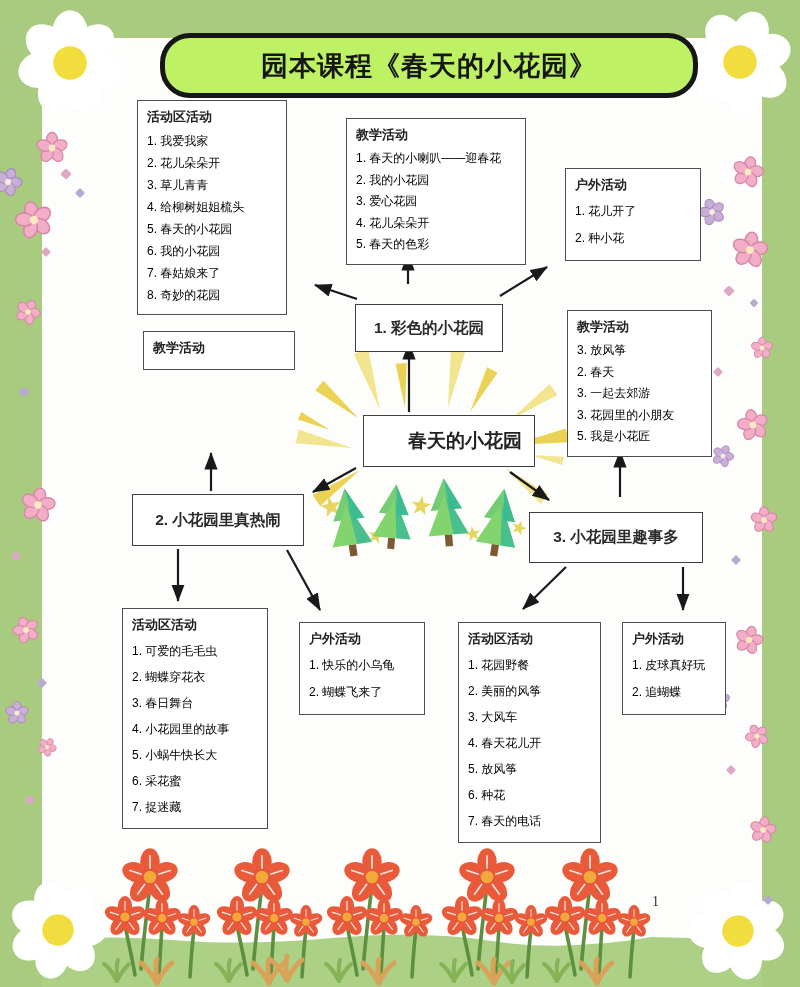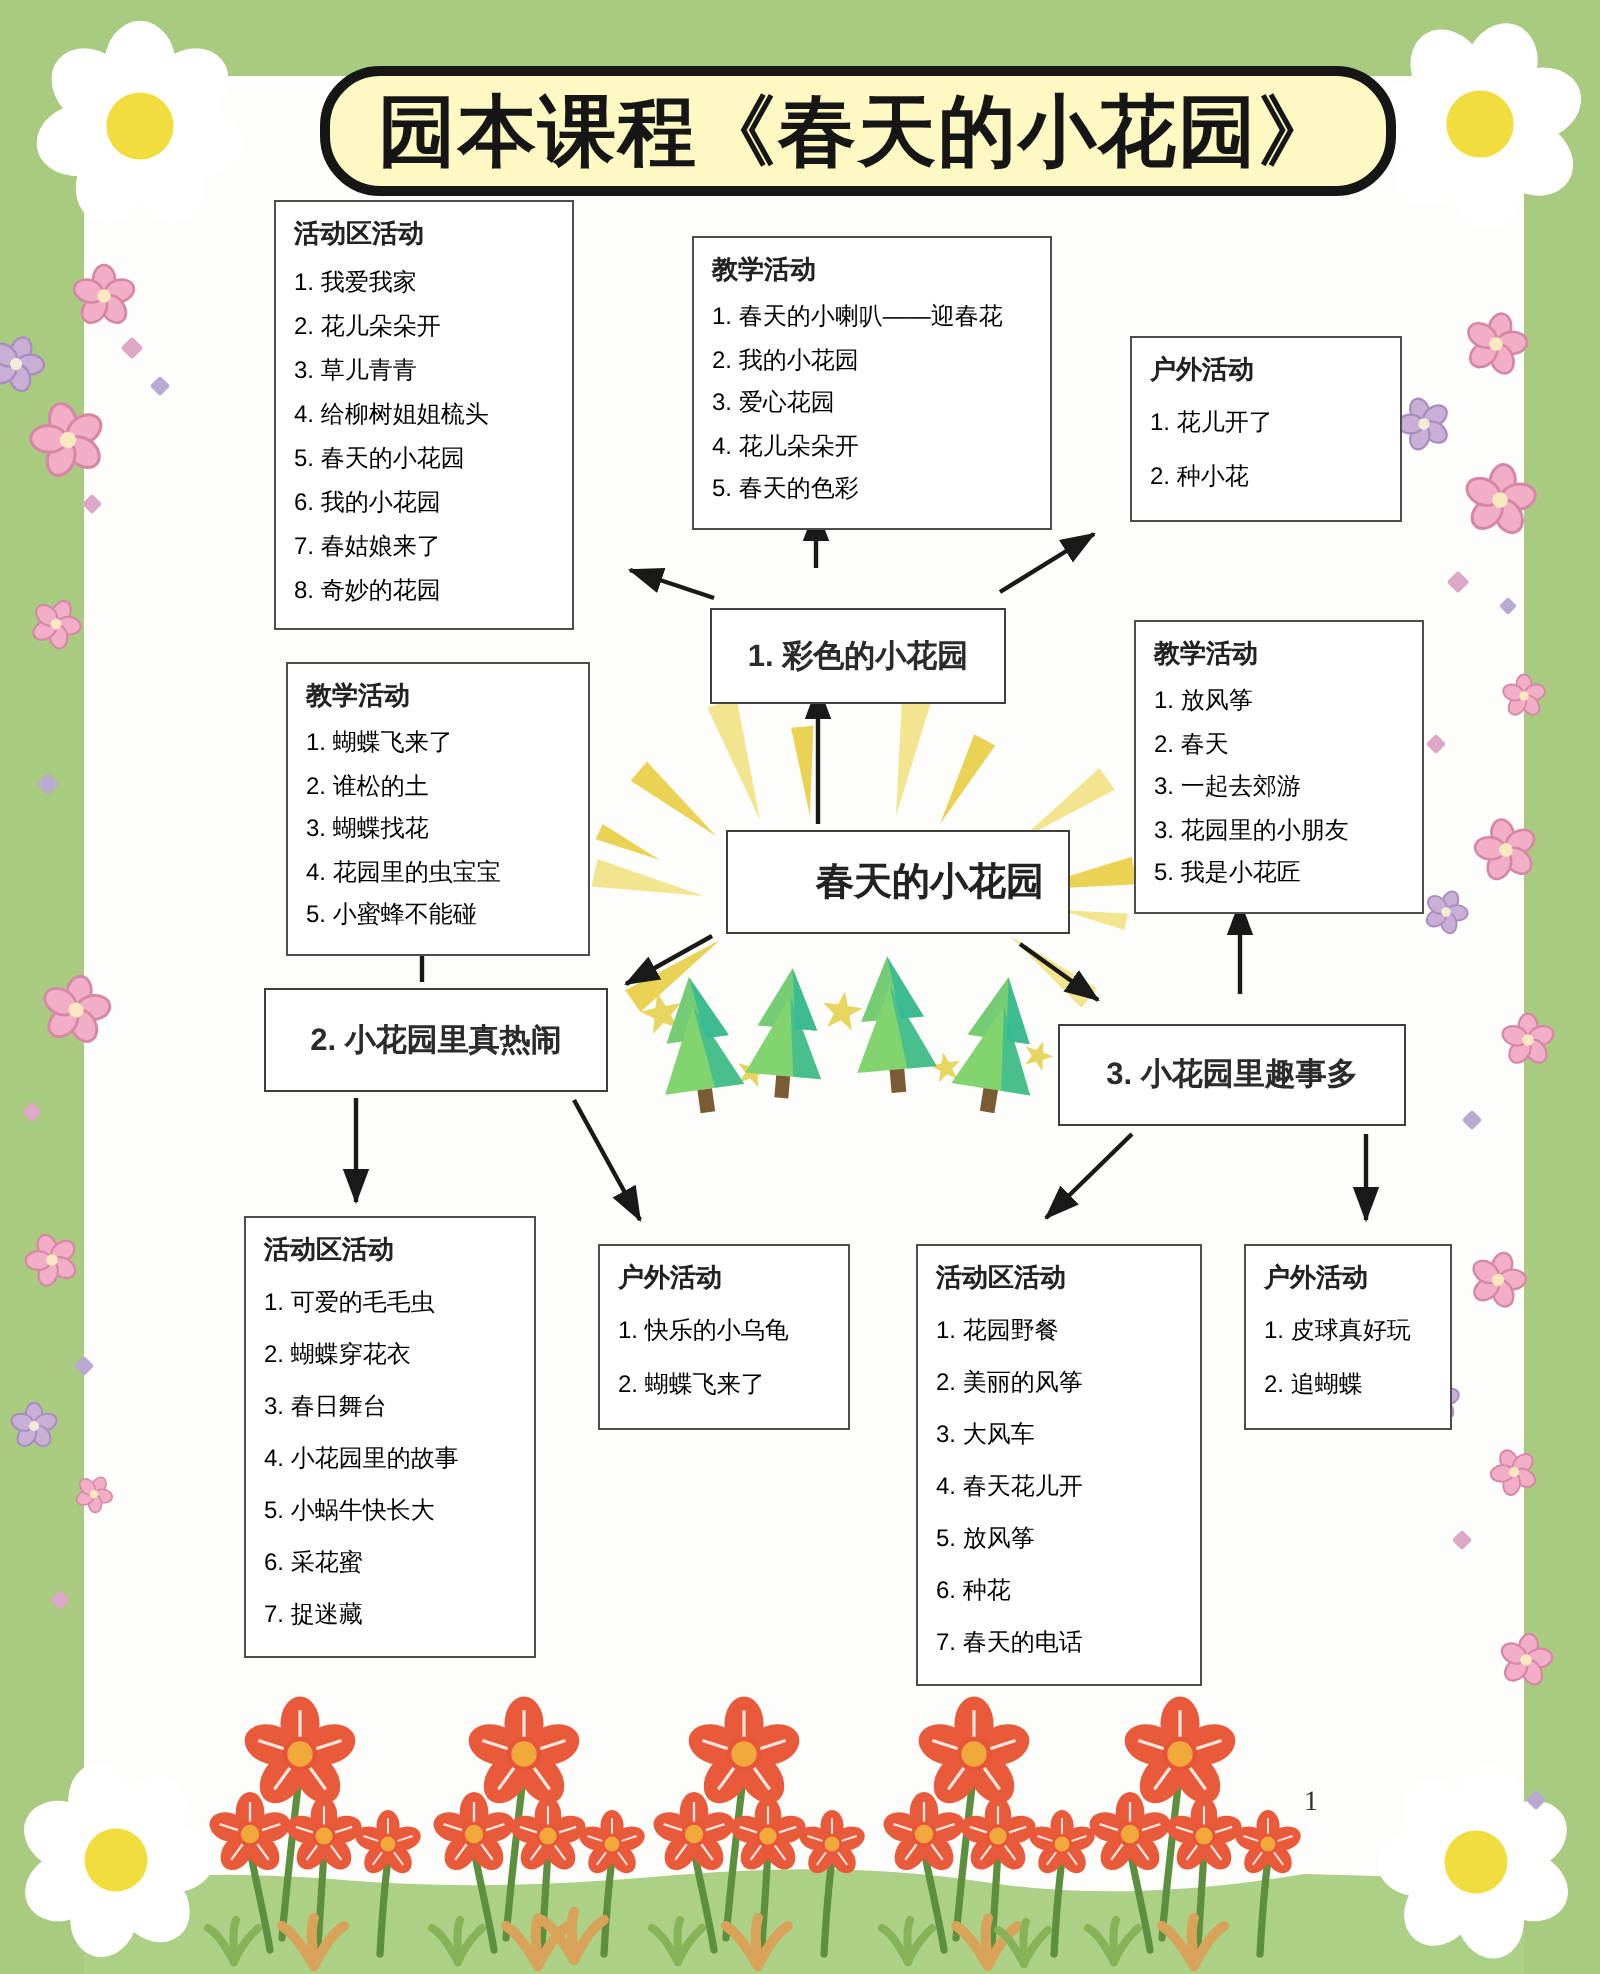--- a/index.html
+++ b/index.html
@@ -9,23 +9,23 @@
     background:var(--frame_green,#a9cb80);
     font-family:"Liberation Sans","DejaVu Sans",sans-serif;
     color:var(--text_ink,#333);
   }
   .sheet{
     position:absolute;left:42px;top:38px;width:720px;height:912px;
     background:var(--sheet_white,#fdfdfc);border-radius:10px;
   }
   .banner{
     position:absolute;left:160px;top:33px;width:528px;height:55px;z-index:6;
-    background:#fef9c3;border:5px solid var(--title_ink,#161616);border-radius:30px;
+    background:#bef264;border:5px solid var(--title_ink,#161616);border-radius:30px;
     display:flex;align-items:center;justify-content:center;
-    font-size:39px;font-weight:bold;color:var(--title_ink,#161616);letter-spacing:1px;
+    font-size:27px;font-weight:bold;color:var(--title_ink,#161616);letter-spacing:1px;
     white-space:nowrap;
   }
   .decor,.borderart,.garden,.arrows{position:absolute;pointer-events:none;}
   .decor{left:0;top:0;z-index:2;}
   .garden{left:42px;top:830px;z-index:2;}
   .borderart{left:0;top:0;z-index:3;}
   .arrows{left:0;top:0;z-index:4;}
   .box{
     position:absolute;z-index:5;background:#fff;
     border:1.5px solid var(--box_border,#4d4d4d);
@@ -293,37 +293,30 @@
     <h3>户外活动</h3>
     <ul>
       <li>1. 花儿开了</li>
       <li>2. 种小花</li>
     </ul>
   </div>
 
   <div class="box lh21" style="left:567px;top:310px;width:145px;">
     <h3>教学活动</h3>
     <ul>
-      <li>1. 放风筝</li>
+      <li>3. 放风筝</li>
       <li>2. 春天</li>
       <li>3. 一起去郊游</li>
       <li>3. 花园里的小朋友</li>
       <li>5. 我是小花匠</li>
     </ul>
   </div>
 
   <div class="box lh21" style="left:143px;top:331px;width:152px;">
     <h3>教学活动</h3>
-    <ul>
-      <li>1. 蝴蝶飞来了</li>
-      <li>2. 谁松的土</li>
-      <li>3. 蝴蝶找花</li>
-      <li>4. 花园里的虫宝宝</li>
-      <li>5. 小蜜蜂不能碰</li>
-    </ul>
   </div>
 
   <div class="box lh26" style="left:122px;top:608px;width:146px;">
     <h3>活动区活动</h3>
     <ul>
       <li>1. 可爱的毛毛虫</li>
       <li>2. 蝴蝶穿花衣</li>
       <li>3. 春日舞台</li>
       <li>4. 小花园里的故事</li>
       <li>5. 小蜗牛快长大</li>

